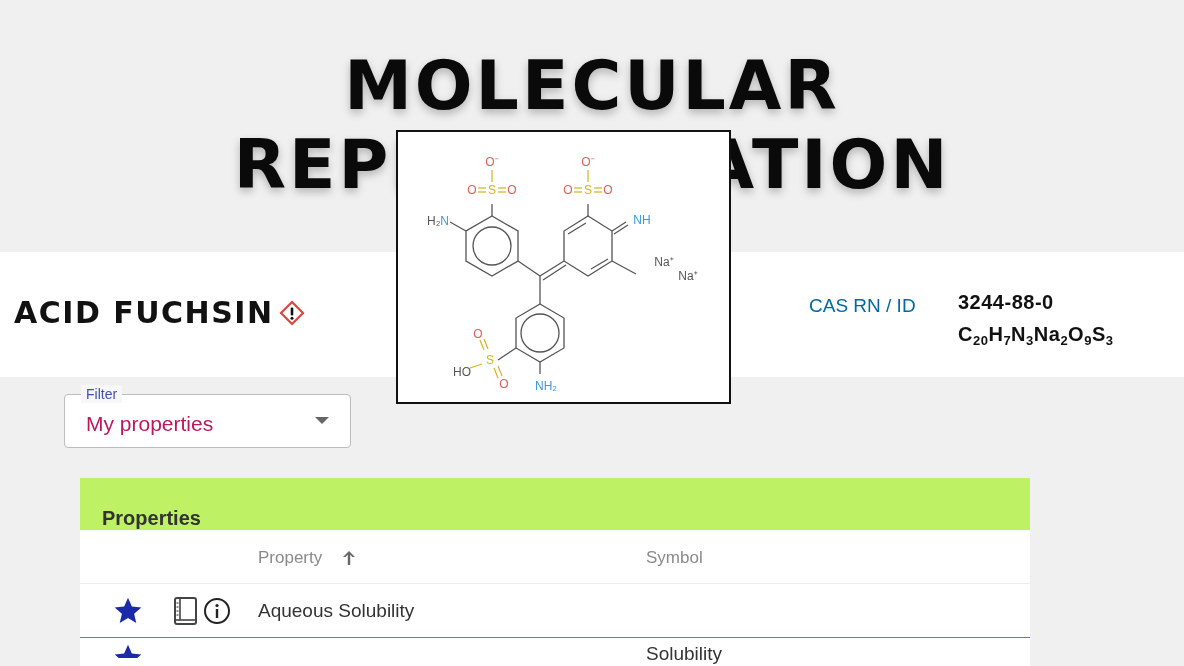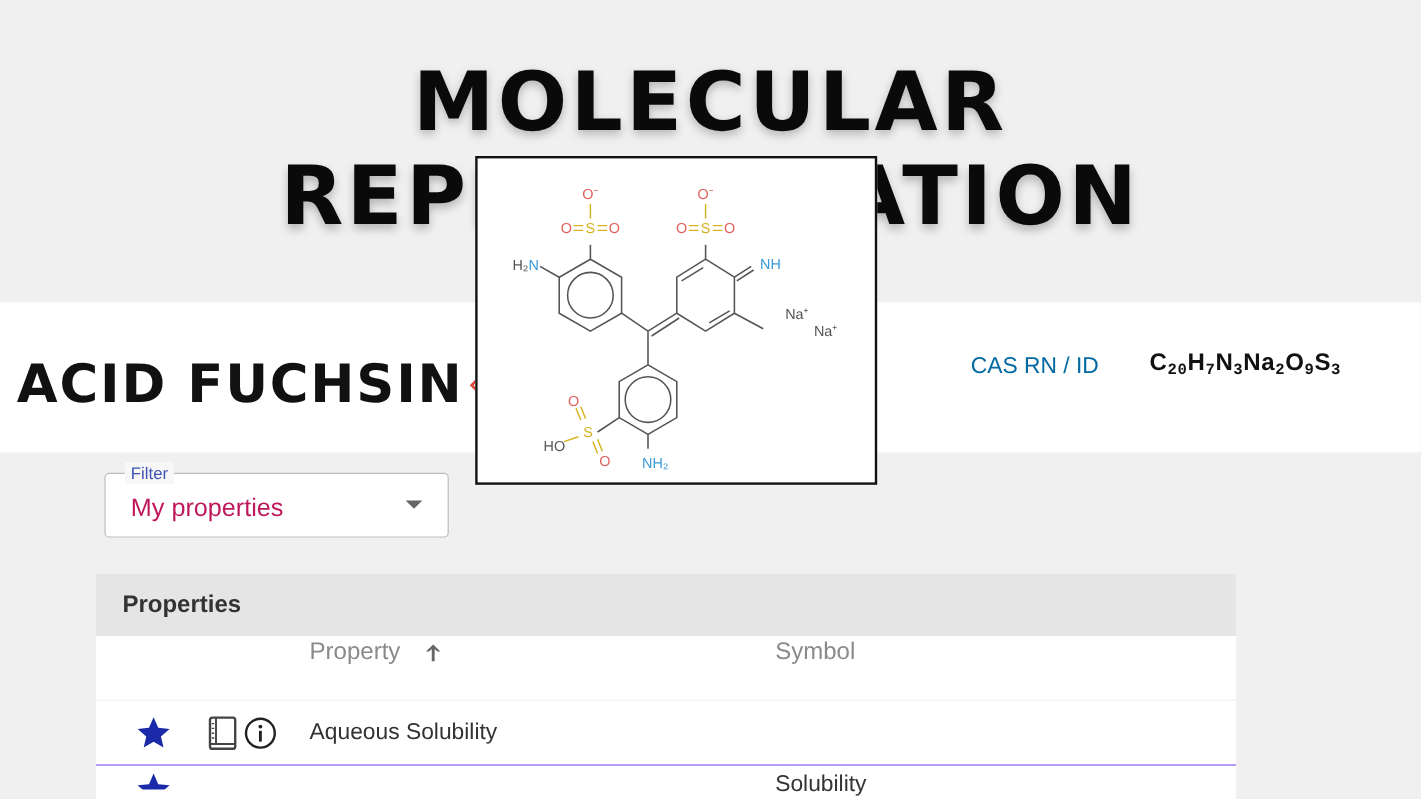--- a/index.html
+++ b/index.html
@@ -6,49 +6,49 @@
   html, body { width: 1184px; height: 666px; overflow: hidden; }
   body { background: #f0f0f0; font-family: "Liberation Sans", sans-serif; position: relative; color: #222; }
   .headline {
     position: absolute; left: 0; top: 46px; width: 1184px; text-align: center;
     font-family: "DejaVu Sans", sans-serif; font-weight: bold; font-size: 68px;
     letter-spacing: 3px; color: #0a0a0a; text-shadow: 0 4px 8px rgba(0,0,0,0.25);
   }
   .compound-band { position: absolute; left: 0; top: 252px; width: 1184px; height: 125px; background: #ffffff; }
   .compound-name {
     position: absolute; left: 14px; top: 295px; font-family: "DejaVu Sans", sans-serif;
-    font-weight: bold; font-size: 44px; letter-spacing: 1.5px; color: #111;
+    font-weight: bold; font-size: 30px; letter-spacing: 1.5px; color: #111;
     display: flex; align-items: center; gap: 4px;
   }
   .hazard-icon { width: 28px; height: 28px; display: inline-block; }
   .meta-labels { position: absolute; left: 809px; top: 290px; color: #0369a1; font-size: 19px; line-height: 31px; }
   .meta-values { position: absolute; left: 958px; top: 286px; color: #111; font-weight: bold; font-size: 20px; line-height: 32px; letter-spacing: 0.5px; }
-  .meta-values sub { font-size: 13px; vertical-align: -4px; font-family: Liberation Mono, monospace; }
+  .meta-values sub { font-size: 13px; vertical-align: -4px; }
   .structure-box {
     position: absolute; left: 396px; top: 130px; width: 335px; height: 274px;
     background: #fff; border: 2px solid #111;
   }
   .filter-box {
-    position: absolute; left: 87px; top: 394px; width: 287px; height: 54px;
+    position: absolute; left: 64px; top: 394px; width: 287px; height: 54px;
     border: 1px solid #bdbdbd; border-radius: 4px; background: #fff;
   }
   .filter-legend {
     position: absolute; left: 16px; top: -10px; background: #f7f7f7; padding: 0 5px;
     color: #3f51b5; font-size: 14px; line-height: 18px;
   }
   .filter-value { position: absolute; left: 21px; top: 17px; font-size: 21px; color: #be185d; }
   .dropdown-arrow {
     position: absolute; right: 21px; top: 22px; width: 0; height: 0;
     border-left: 7px solid transparent; border-right: 7px solid transparent; border-top: 7px solid #666;
   }
   .table { position: absolute; left: 80px; top: 478px; width: 950px; height: 188px; background: #fff; }
-  .table-title-bar { height: 52px; background: #e5e5e5; display: flex; align-items: center; padding-left: 22px; }
+  .table-title-bar { height: 52px; background: #bef264; display: flex; align-items: flex-end; padding-left: 22px; }
   .table-title { font-size: 20px; font-weight: bold; color: #333; }
   .header-row { height: 54px; border-bottom: 1px solid #eee; position: relative; }
-  .col-header { position: absolute; top: 2px; font-size: 20px; color: #8a8a8a; display: flex; align-items: center; gap: 20px; }
+  .col-header { position: absolute; top: 18px; font-size: 17px; color: #8a8a8a; display: flex; align-items: center; gap: 20px; }
   .sort-icon { width: 14px; height: 16px; }
   .data-row { height: 54px; border-bottom: 1px solid #8b5cf6; position: relative; }
   .cell { position: absolute; top: 16px; font-size: 19px; color: #333; }
   .icon-abs { position: absolute; }
   .partial-row { height: 20px; position: relative; overflow: hidden; }
 </style>
 </head>
 <body>
 
 <div class="headline">MOLECULAR REPRESENTATION</div>
@@ -61,20 +61,21 @@
     <path d="M14 3 L25 14 L14 25 L3 14 Z" fill="#fff" stroke="#e0463c" stroke-width="2.2"></path>
     <rect x="12.7" y="8.5" width="2.6" height="8" rx="1" fill="#111"></rect>
     <circle cx="14" cy="19.3" r="1.5" fill="#111"></circle>
   </svg>
 </div>
 
 <div class="meta-labels">
   <div>CAS RN / ID</div>
 </div>
 <div class="meta-values">
+  <div>3244-88-0</div>
   <div id="formula-value">C<sub>20</sub>H<sub>7</sub>N<sub>3</sub>Na<sub>2</sub>O<sub>9</sub>S<sub>3</sub></div>
 </div>
 
 <div class="structure-box">
   <svg width="331" height="270" viewBox="0 0 331 270" font-family="Liberation Sans, sans-serif" font-size="12">
     <g stroke="#555" stroke-width="1.3" fill="none">
 
       <polygon points="94,84 120,99 120,129 94,144 68,129 68,99"></polygon>
       <circle cx="94" cy="114" r="19"></circle>
 

